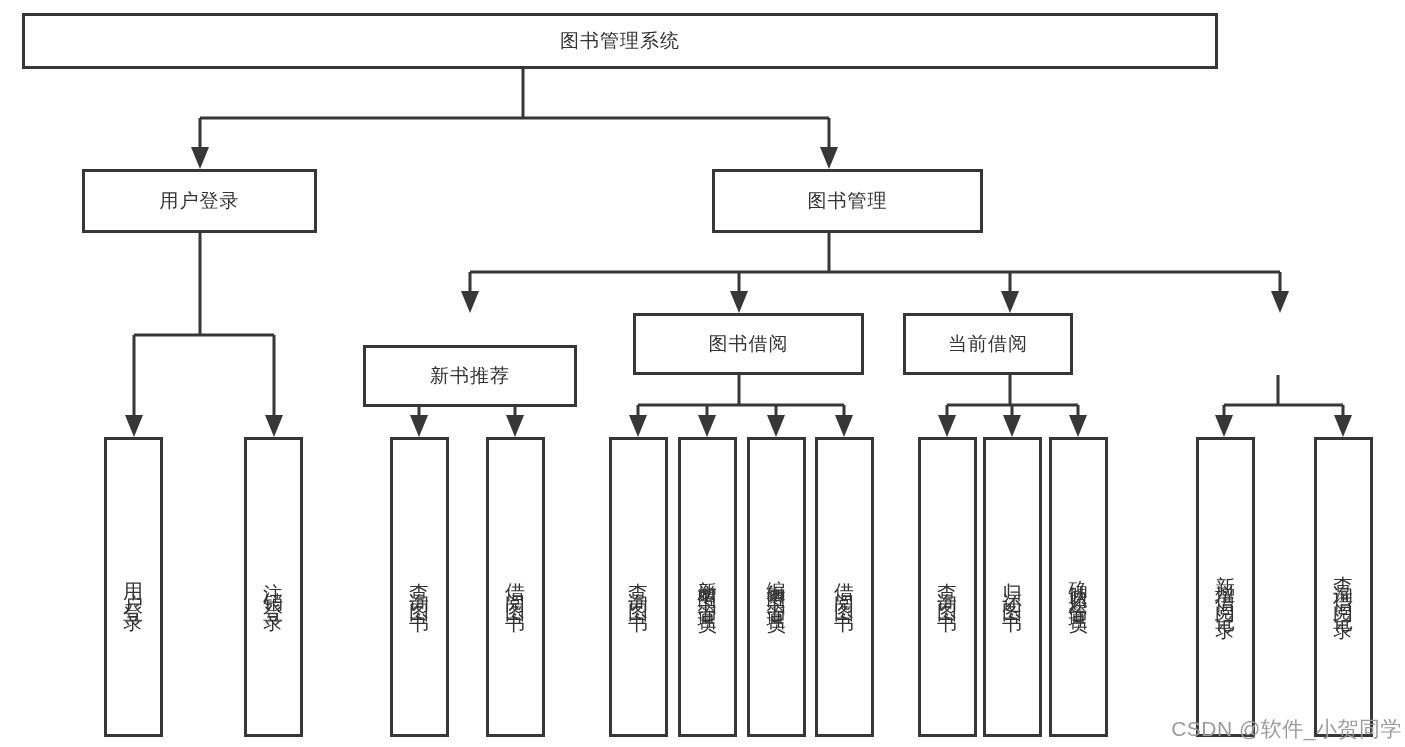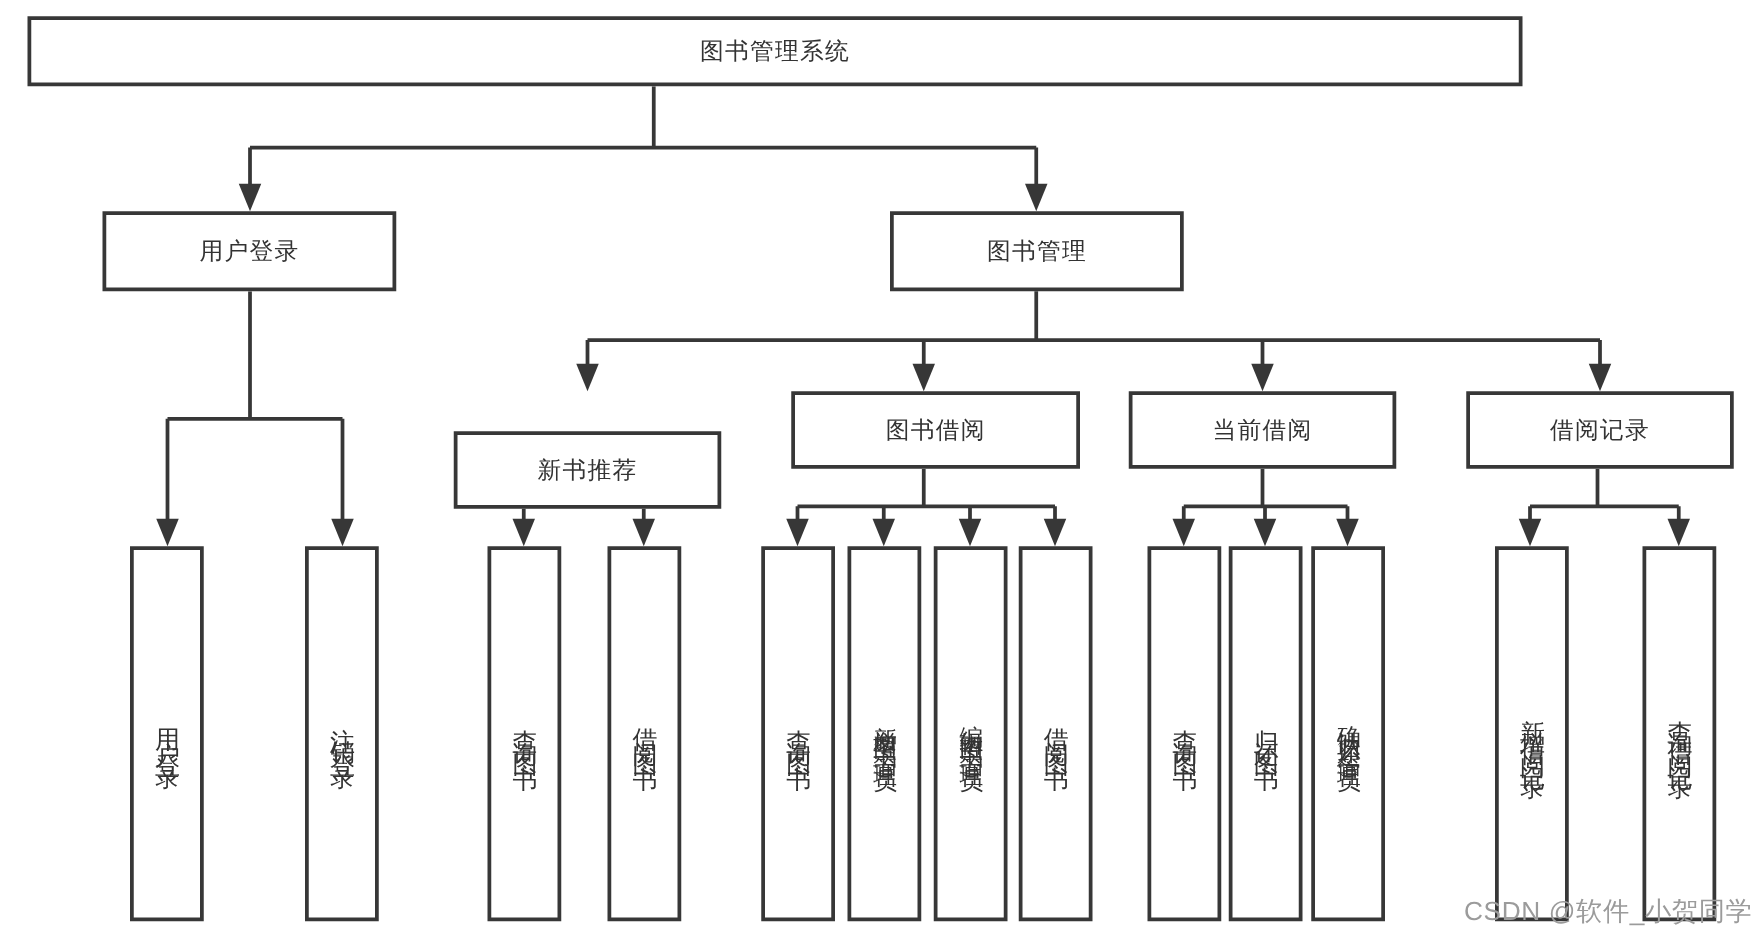--- a/index.html
+++ b/index.html
@@ -48,24 +48,24 @@
   .vnode.dense span {
     font-size: 19px;
     letter-spacing: 5px;
   }
   .vnode.mid span {
     letter-spacing: 9px;
   }
   
   #n-root            { left: 22px;  top: 13px;  width: 1196px; height: 56px; }
   #n-user-login      { left: 82px;  top: 169px; width: 235px;  height: 64px; }
-  #n-book-mgmt       { left: 712px; top: 169px; width: 235px;  height: 64px; }
+  #n-book-mgmt       { left: 712px; top: 169px; width: 271px;  height: 64px; }
   #n-new-books       { left: 363px; top: 313px; width: 214px;  height: 62px; margin-top: 32px; }
   #n-book-borrow     { left: 633px; top: 313px; width: 231px;  height: 62px; }
-  #n-current-borrow  { left: 903px; top: 313px; width: 214px;  height: 62px; }
+  #n-current-borrow  { left: 903px; top: 313px; width: 170px;  height: 62px; }
   #n-borrow-records  { left: 1173px;top: 313px; width: 214px;  height: 62px; }
   .leaf { top: 437px; width: 59px; height: 300px; }
   #l-user-1   { left: 104px; }
   #l-user-2   { left: 244px; }
   #l-new-1    { left: 390px; }
   #l-new-2    { left: 486px; }
   #l-bb-1     { left: 609px; }
   #l-bb-2     { left: 678px; }
   #l-bb-3     { left: 747px; }
   #l-bb-4     { left: 815px; }
@@ -136,23 +136,20 @@
 
   <div class="node hnode" id="n-new-books">
     <span>新书推荐</span>
   </div>
   <div class="node hnode" id="n-book-borrow">
     <span>图书借阅</span>
   </div>
   <div class="node hnode" id="n-current-borrow">
     <span>当前借阅</span>
   </div>
-  <div class="node hnode" id="n-borrow-records">
-    <span>借阅记录</span>
-  </div>
 
   <div class="node vnode leaf" id="l-user-1">
     <span>用户登录</span>
   </div>
   <div class="node vnode leaf" id="l-user-2">
     <span>注销登录</span>
   </div>
 
   <div class="node vnode leaf" id="l-new-1">
     <span>查询图书</span>

